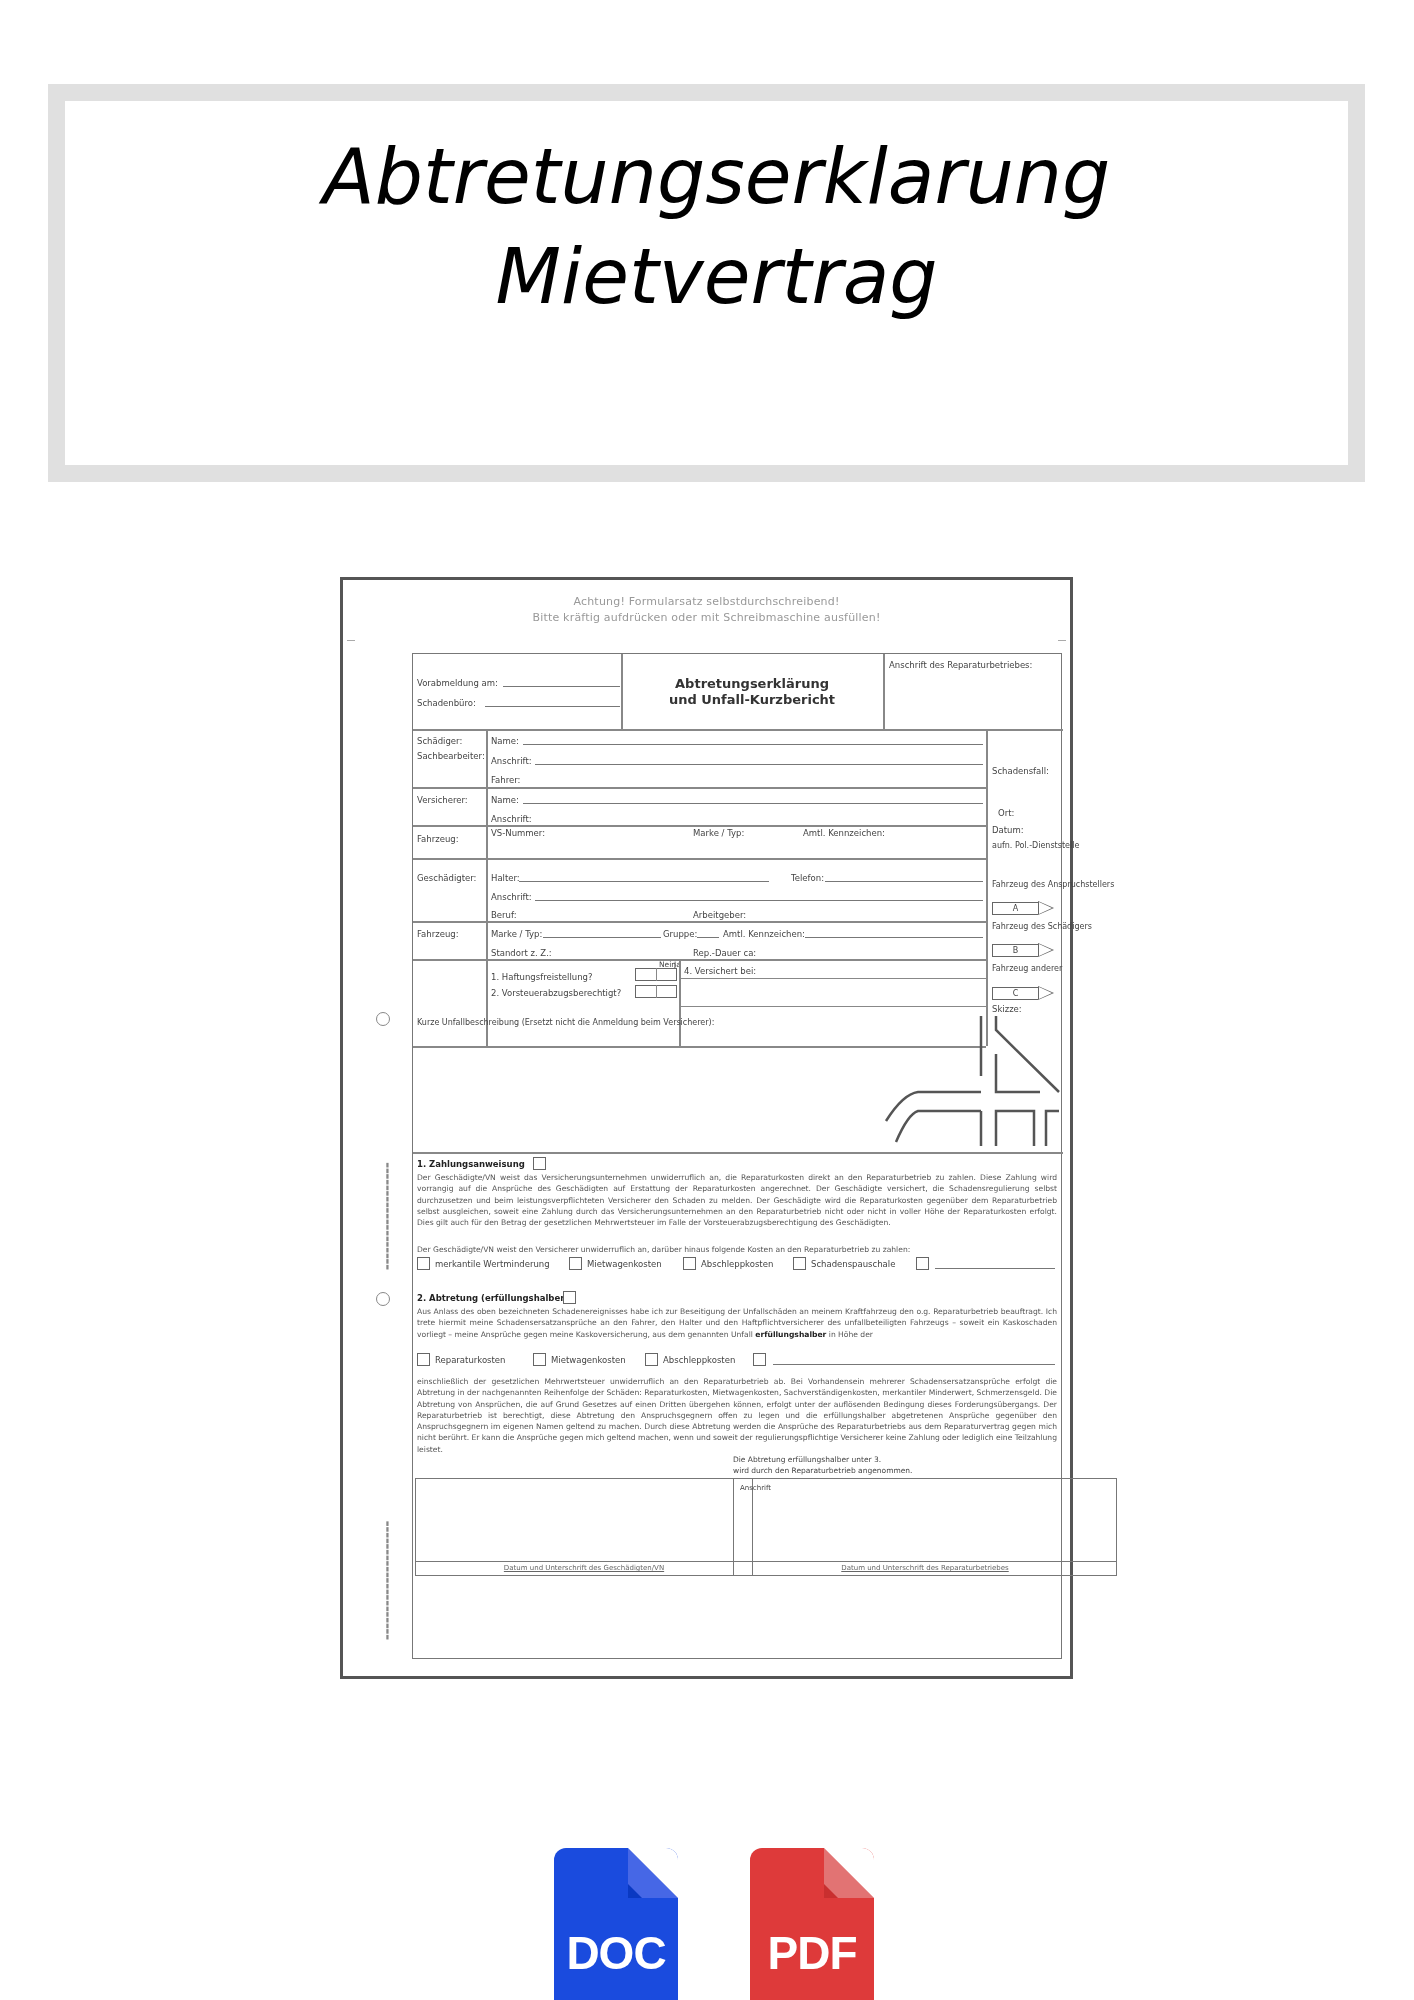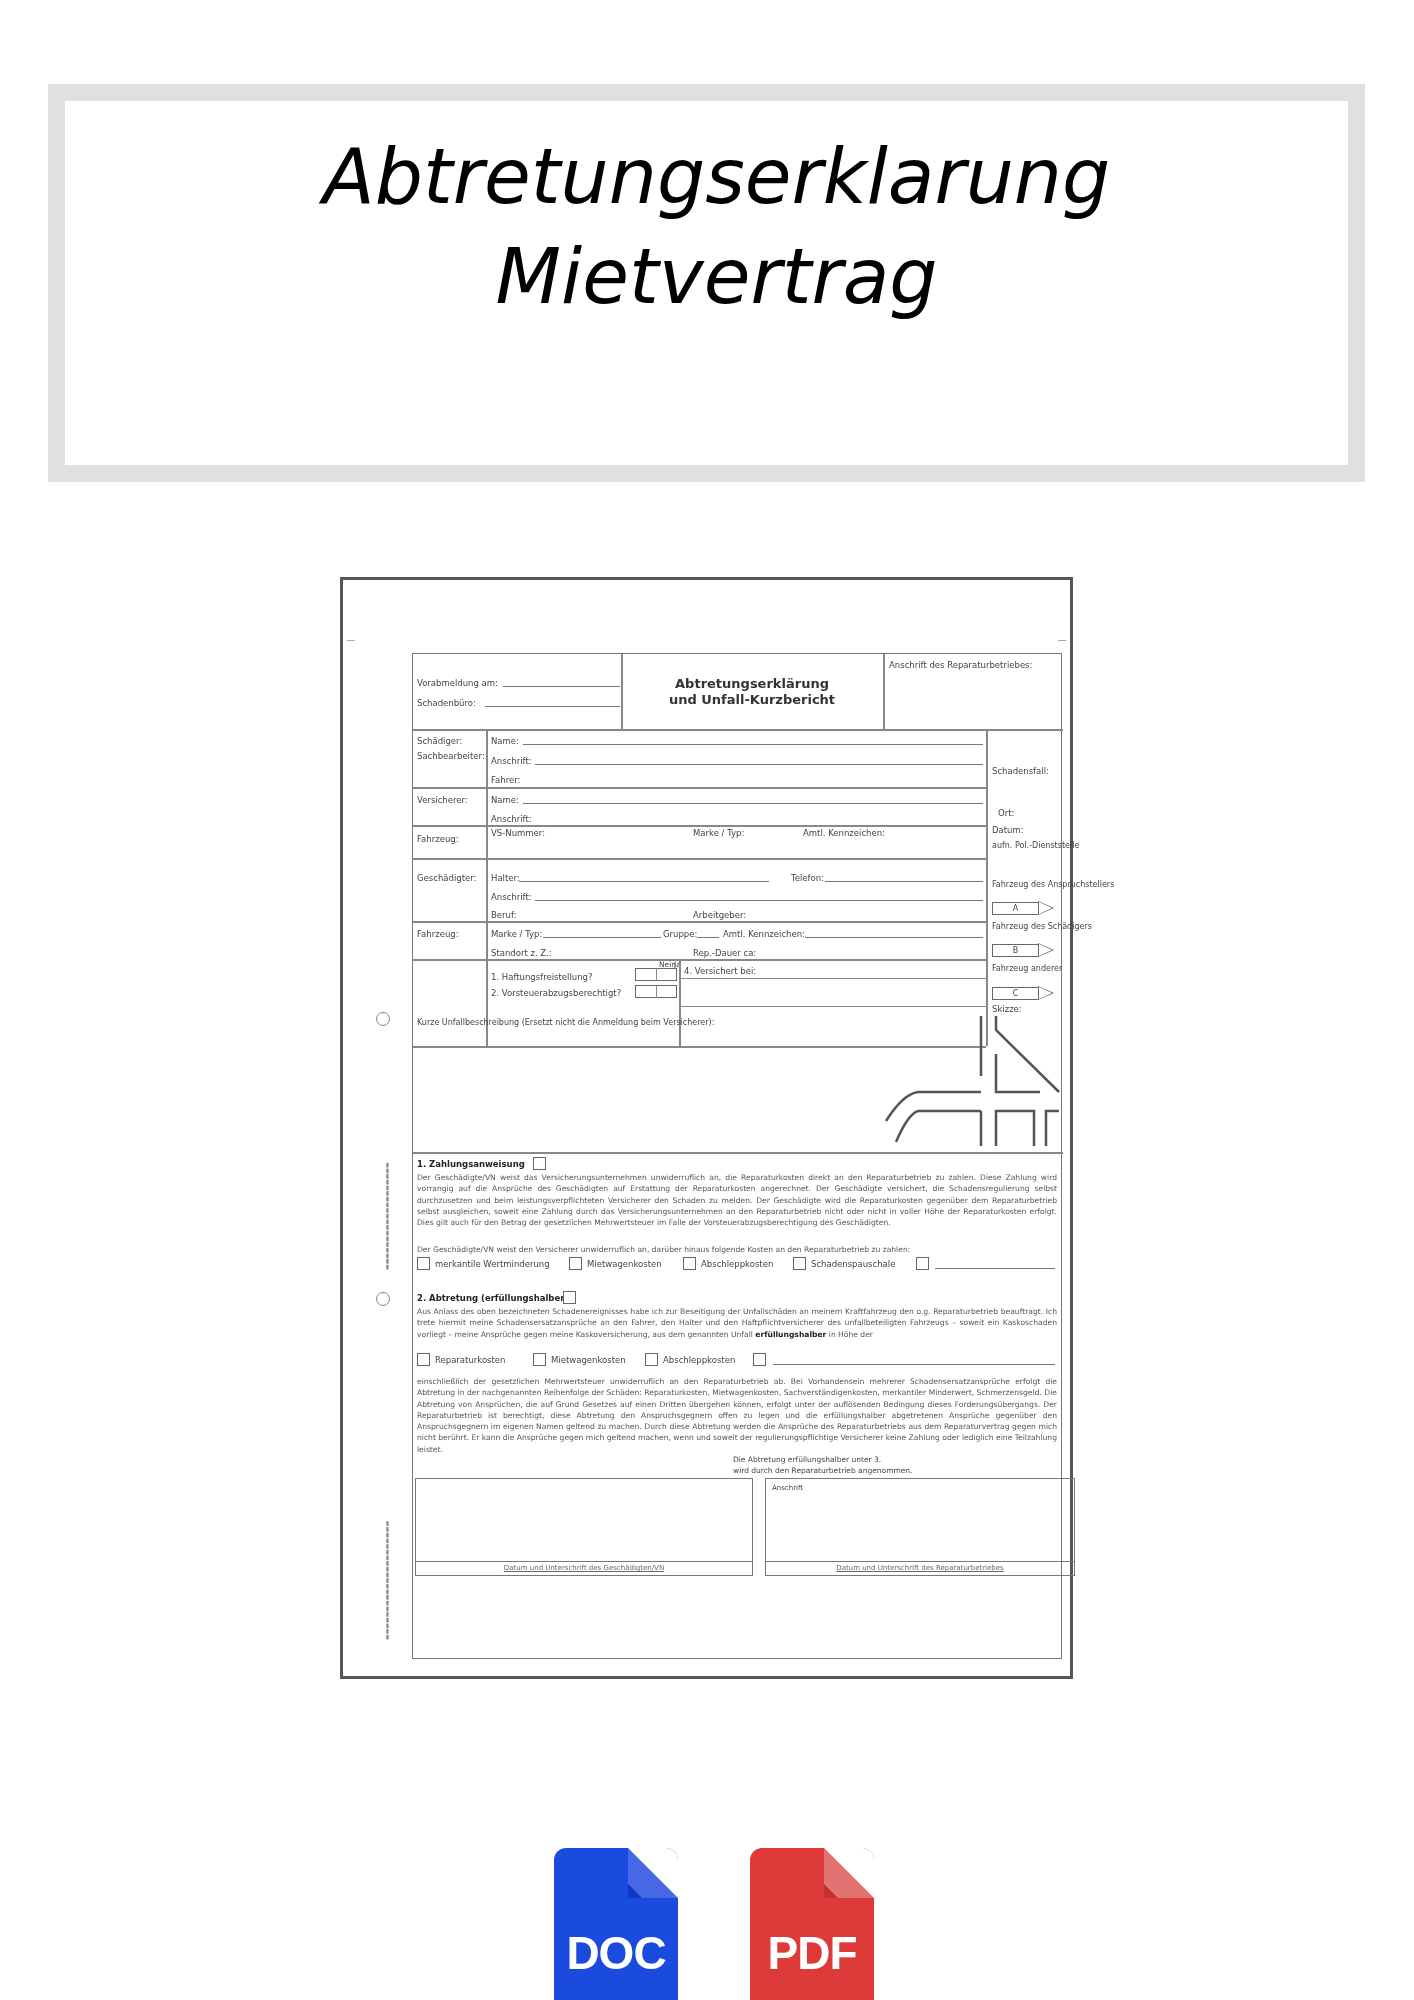--- a/index.html
+++ b/index.html
@@ -89,20 +89,24 @@
 </style>
 </head>
 <body>
 
 <div class="title-card">
   <div class="title-line l1">Abtretungserklarung</div>
   <div class="title-line l2">Mietvertrag</div>
 </div>
 
 <div class="form-frame">
+  <div class="notice">
+    <div>Achtung! Formularsatz selbstdurchschreibend!</div>
+    <div>Bitte kräftig aufdrücken oder mit Schreibmaschine ausfüllen!</div>
+  </div>
   <div class="tick" style="left:4px;"></div>
   <div class="tick" style="right:4px;"></div>
 
   <div class="punch" style="top:432px;"></div>
   <div class="punch" style="top:712px;"></div>
   <div class="margin-text" style="left:40px; top:690px;">▬▬▬▬▬▬▬▬▬▬▬▬▬▬▬▬▬▬▬</div>
   <div class="margin-text" style="left:40px; top:1060px;">▬▬▬▬▬▬▬▬▬▬▬▬▬▬▬▬▬▬▬▬▬</div>
 
   <div class="sheet">
 
@@ -245,21 +249,21 @@
     <div class="para" style="left:4px; top:722px; width:640px;">einschließlich der gesetzlichen Mehrwertsteuer unwiderruflich an den Reparaturbetrieb ab. Bei Vorhandensein mehrerer Schadensersatzansprüche erfolgt die Abtretung in der nachgenannten Reihenfolge der Schäden: Reparaturkosten, Mietwagenkosten, Sachverständigenkosten, merkantiler Minderwert, Schmerzensgeld. Die Abtretung von Ansprüchen, die auf Grund Gesetzes auf einen Dritten übergehen können, erfolgt unter der auflösenden Bedingung dieses Forderungsübergangs. Der Reparaturbetrieb ist berechtigt, diese Abtretung den Anspruchsgegnern offen zu legen und die erfüllungshalber abgetretenen Ansprüche gegenüber den Anspruchsgegnern im eigenen Namen geltend zu machen. Durch diese Abtretung werden die Ansprüche des Reparaturbetriebs aus dem Reparaturvertrag gegen mich nicht berührt. Er kann die Ansprüche gegen mich geltend machen, wenn und soweit der regulierungspflichtige Versicherer keine Zahlung oder lediglich eine Teilzahlung leistet.</div>
 
     <div class="ft" style="left:320px; top:800px; font-size:7.5px; line-height:11px;">
       <div>Die Abtretung erfüllungshalber unter 3.</div>
       <div>wird durch den Reparaturbetrieb angenommen.</div>
     </div>
 
     <div class="sig-box" style="left:2px; top:824px; width:338px; height:98px;">
       <div class="sig-caption">Datum und Unterschrift des Geschädigten/VN</div>
     </div>
-    <div class="sig-box" style="left:320px; top:824px; width:310px; height:98px;margin-left:32px;">
+    <div class="sig-box" style="left:320px; top:824px; width:384px; height:98px;">
       <div class="ft" style="left:6px; top:4px; font-size:7px;">Anschrift</div>
       <div class="sig-caption">Datum und Unterschrift des Reparaturbetriebes</div>
     </div>
   </div>
 </div>
 
 <div class="file-icon doc-icon">
   <svg class="fold" viewBox="0 0 50 50">
     <polygon points="0,0 50,50 0,50" fill="#0a39c2"></polygon>
     <polygon points="0,0 50,50 14,50 0,36" fill="#4667e6"></polygon>

